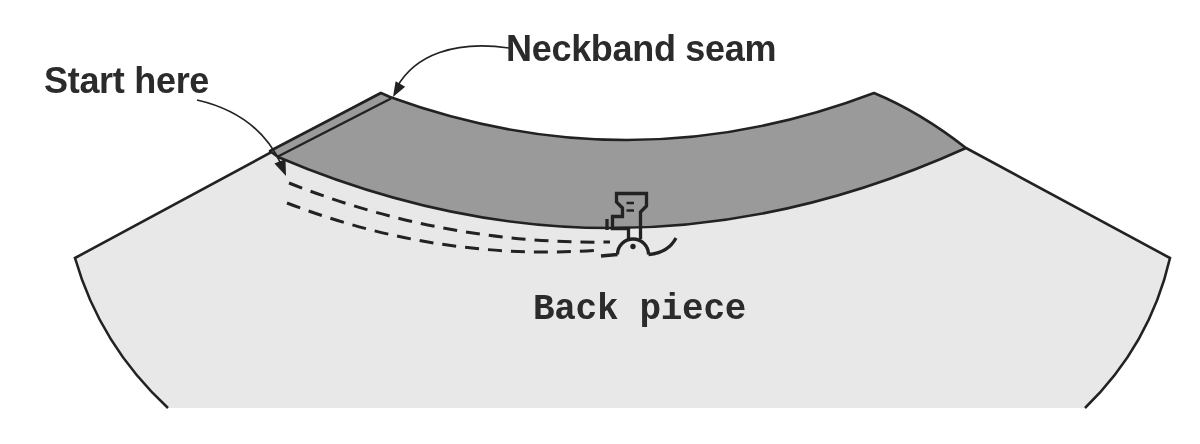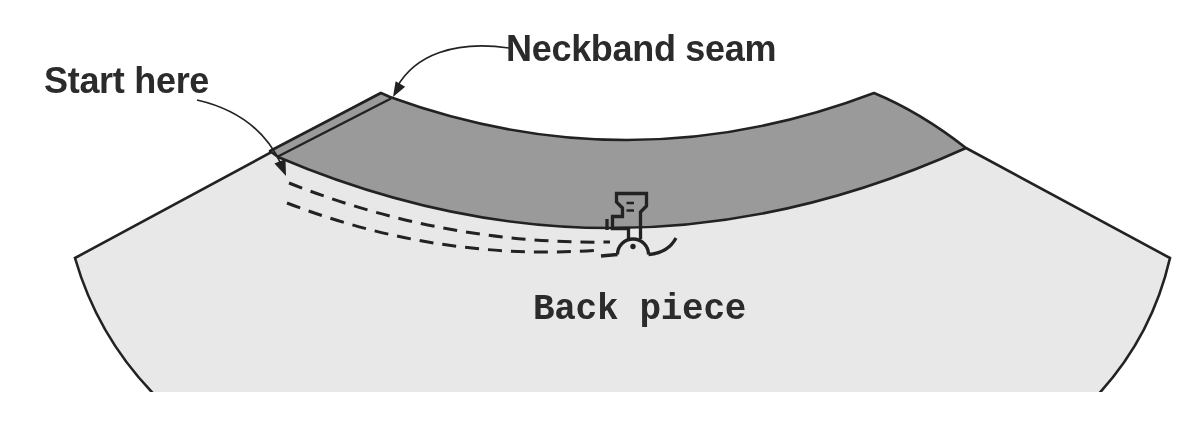--- a/index.html
+++ b/index.html
@@ -5,21 +5,21 @@
   :root{
     --background:#ffffff;
     --back-piece-fill:#e8e8e8;
     --neckband-fill:#9a9a9a;
     --outline:#222222;
     --text:#2b2b2b;
   }
   html,body{margin:0;padding:0;background:var(--background);}
   .stage{
     position:relative;
-    width:1200px;height:392px;
+    width:1200px;height:444px;
     background:var(--background);
     overflow:hidden;
     font-family:"Liberation Sans", sans-serif;
   }
   .stage svg{position:absolute;left:0;top:0;display:block;}
   .back-fill{fill:var(--back-piece-fill);stroke:none;}
   .edge{fill:none;stroke:var(--outline);stroke-width:2.6;}
   .seam{fill:none;stroke:var(--outline);stroke-width:2.4;}
   .band{fill:var(--neckband-fill);stroke:var(--outline);stroke-width:2.6;stroke-linejoin:round;}
   .stitch{fill:none;stroke:var(--outline);stroke-width:3;stroke-dasharray:14 9;}

